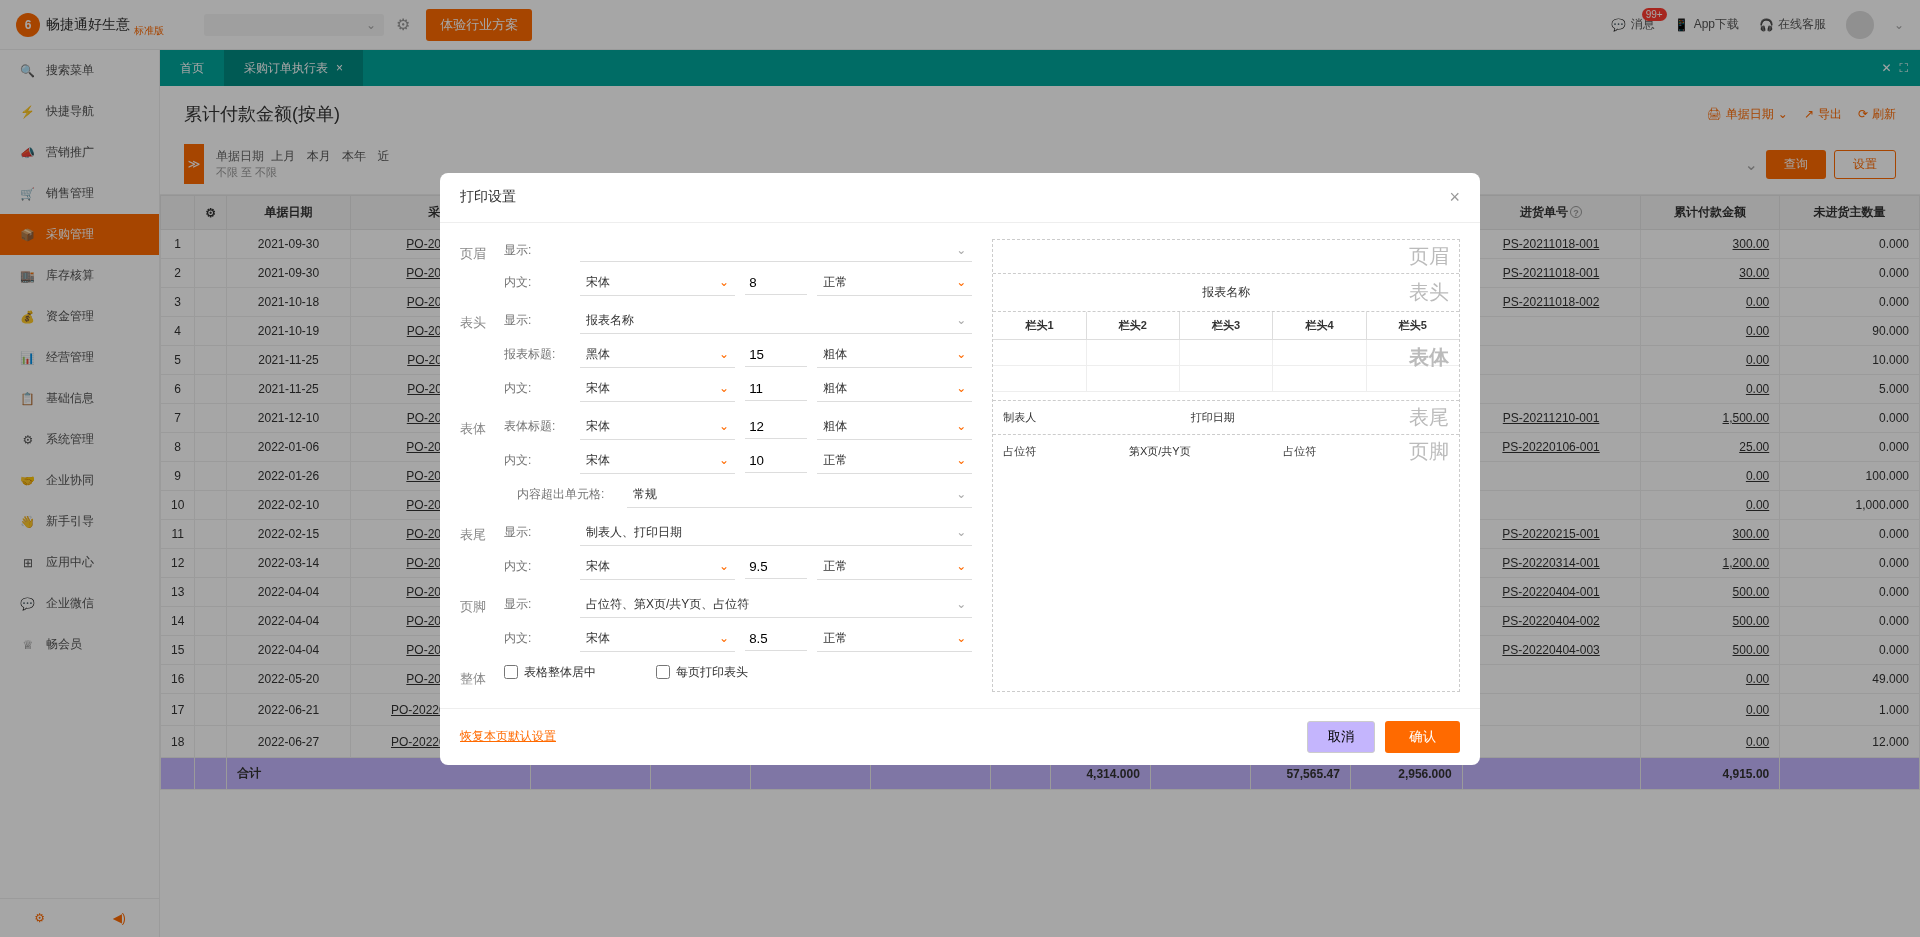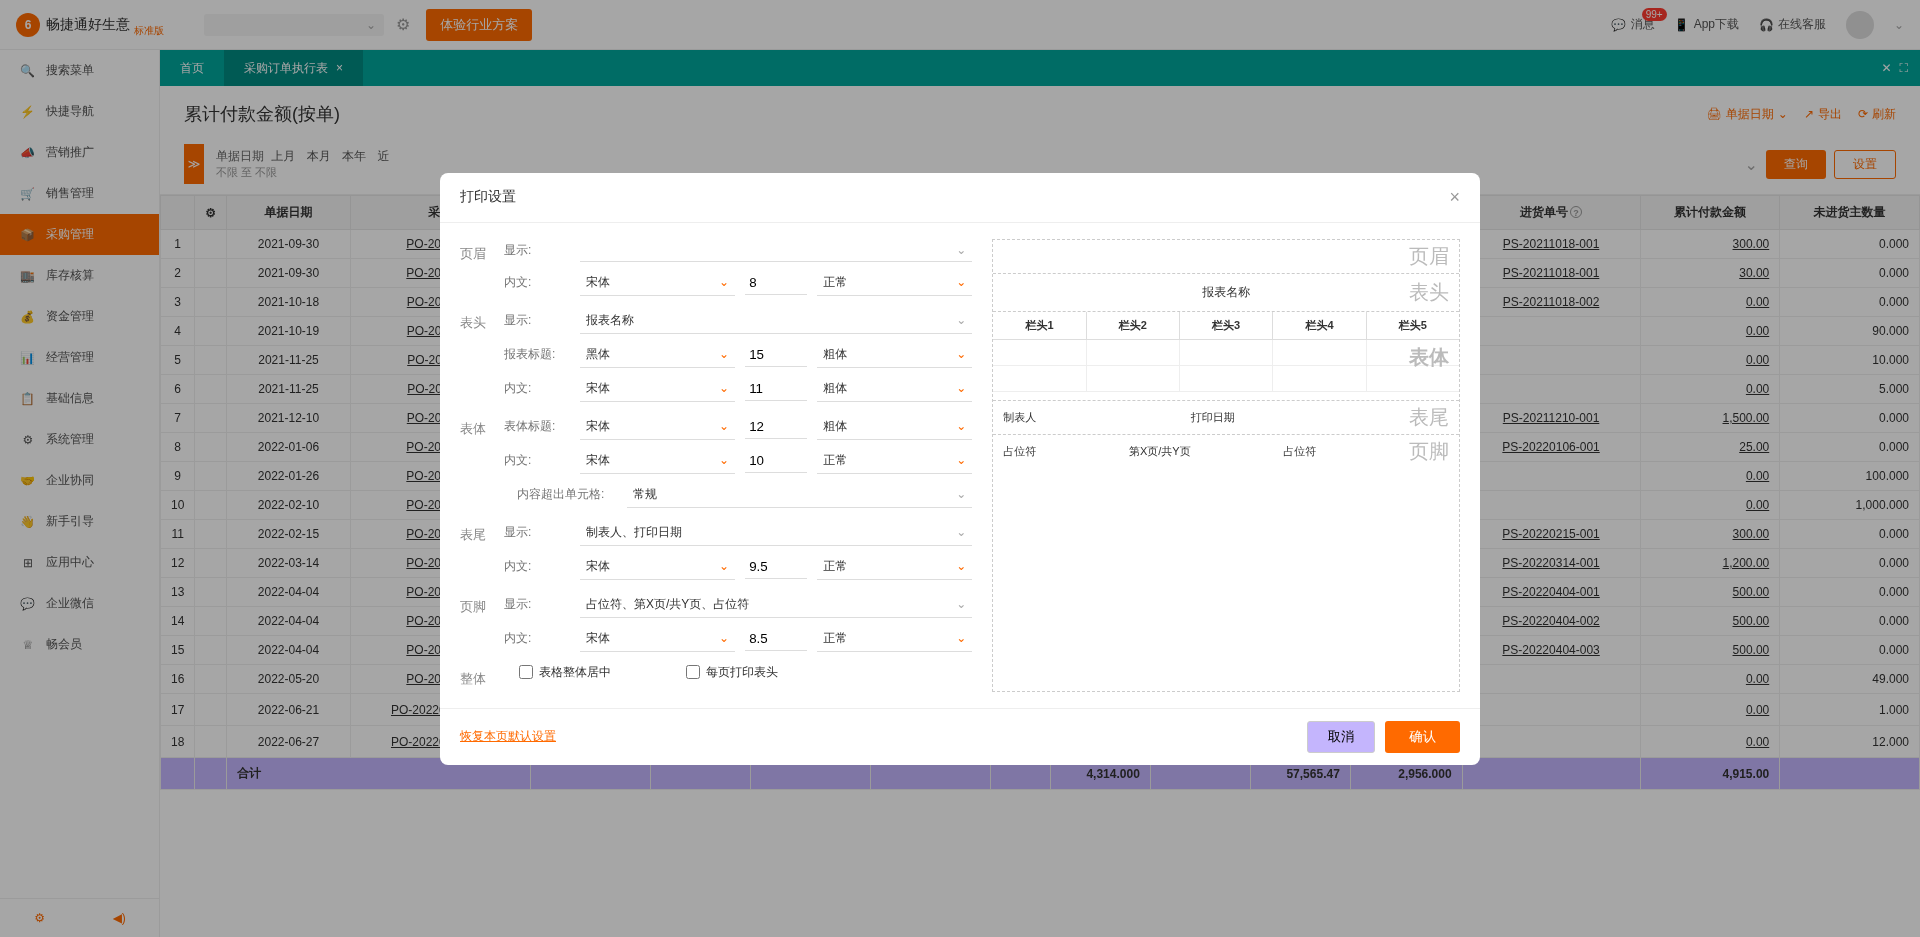--- a/index.html
+++ b/index.html
@@ -82,21 +82,21 @@
 .section-label { width: 44px; color: #888; padding-top: 6px; font-size: 13px; }
 .section-rows { flex: 1; }
 .setting-row { display: flex; align-items: center; gap: 10px; margin-bottom: 8px; }
 .row-label { width: 66px; color: #737373; text-align: left; }
 .select-box { flex: 1; border-bottom: 1px solid #ddd; padding: 4px 6px; display: flex; align-items: center; cursor: pointer; min-width: 0; }
 .select-box .chev { margin-left: auto; color: #ff6a00; }
 .select-box.gray .chev { color: #aaa; }
 .num-input { width: 62px; border: none; border-bottom: 1px solid #ddd; padding: 4px; text-align: left; }
 .weight-sel { width: 60px; display: flex; align-items: center; }
 .checkbox-row { display: flex; gap: 60px; padding-left: 0; }
-.checkbox-item { display: flex; align-items: center; gap: 6px; cursor: pointer; margin-left: 15px; }
+.checkbox-item { display: flex; align-items: center; gap: 6px; cursor: pointer; }
 .checkbox-item input { width: 14px; height: 14px; }
 
 
 .preview-section { border-bottom: 1px dashed #ccc; padding: 6px 10px; position: relative; min-height: 34px; display: flex; align-items: center; }
 .preview-section:last-child { border-bottom: none; }
 .preview-label-right { position: absolute; right: 10px; color: #bbb; font-size: 20px; }
 .preview-header-row { display: flex; border-bottom: 1px solid #ddd; }
 .preview-header-cell { flex: 1; text-align: center; padding: 6px; border-right: 1px solid #ddd; font-size: 11px; }
 .preview-header-cell:last-child { border-right: none; }
 .preview-body-rows { min-height: 60px; }

